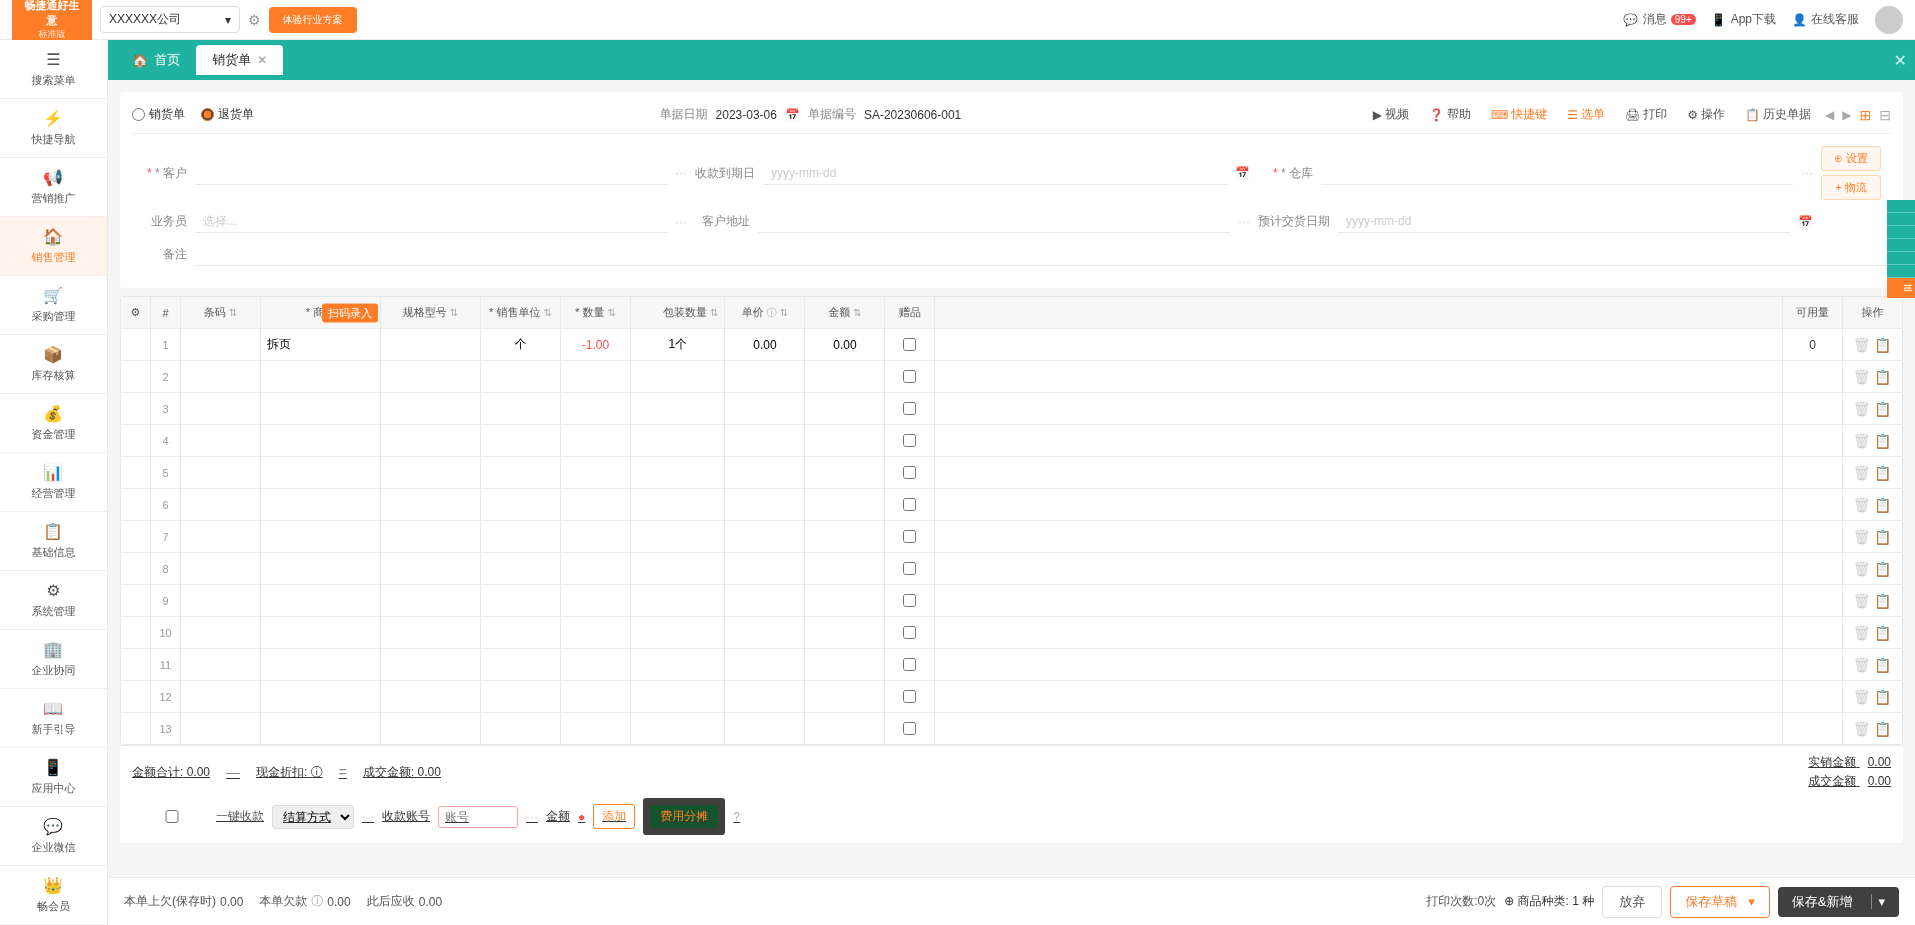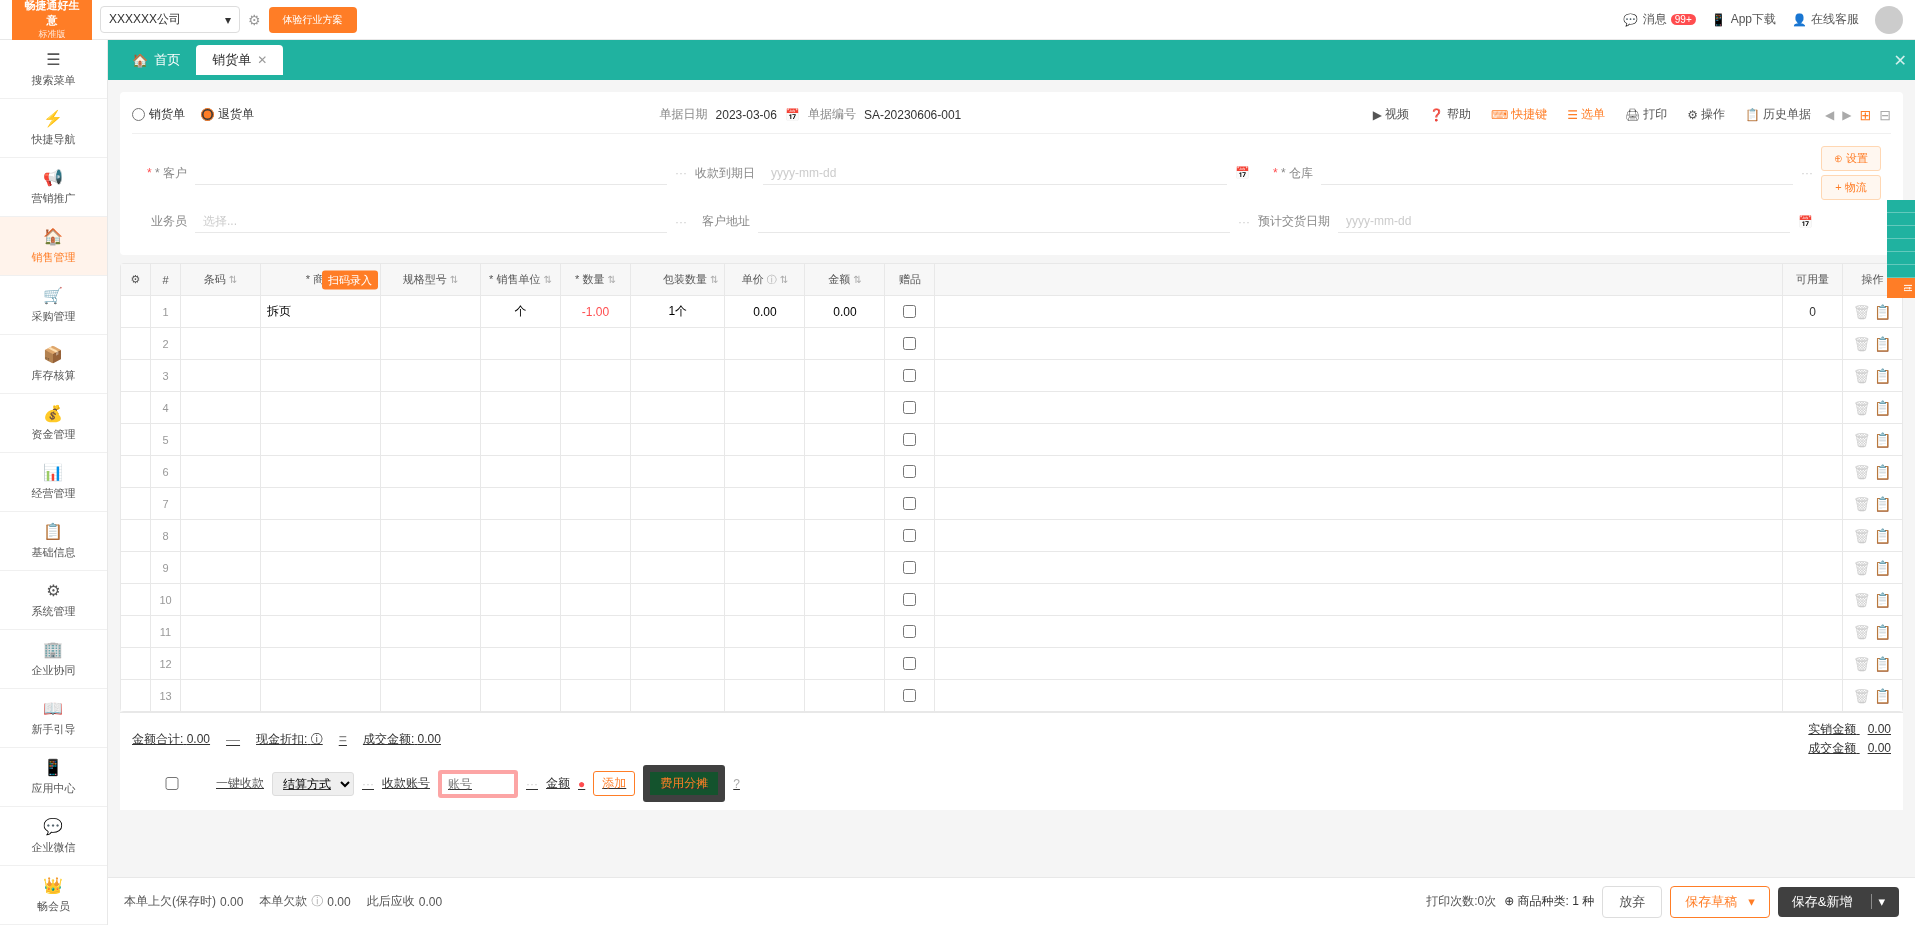--- a/index.html
+++ b/index.html
@@ -80,21 +80,21 @@
     .action-icon { color: #ccc; cursor: pointer; font-size: 14px; }
 
     
     .footer-area { background: #fff; padding: 8px 12px; border-top: 1px solid #e8e8e8; flex-shrink: 0; text-decoration: underline; }
     .footer-row1 { display: flex; align-items: center; gap: 16px; margin-bottom: 8px; }
     .footer-sum { font-size: 12px; color: #555; }
     .footer-sum span { color: #333; font-weight: 500; }
     .footer-row2 { display: flex; align-items: center; gap: 8px; }
     .footer-row2 .checkbox-item { display: flex; align-items: center; gap: 4px; font-size: 12px; color: #555; }
     .footer-row2 select { border: 1px solid #ddd; border-radius: 3px; padding: 3px 6px; font-size: 12px; }
-    .footer-row2 input { border: 4px solid #fca5a5; border-radius: 3px; padding: 3px 6px; font-size: 12px; width: 80px; }
+    .footer-row2 input { border: 1px solid #fca5a5; border-radius: 3px; padding: 3px 6px; font-size: 12px; width: 80px; }
     .add-btn { background: #fff; border: 1px solid #ff7d26; color: #ff7d26; border-radius: 3px; padding: 3px 8px; cursor: pointer; font-size: 12px; }
     .fee-split-btn { background: #14532d; border: 7px solid #404040; color: #ff7d26; border-radius: 3px; padding: 3px 10px; cursor: pointer; font-size: 12px; font-weight: 500; }
 
     
     .bottom-bar { height: 48px; background: #fff; border-top: 1px solid #e8e8e8; display: flex; align-items: center; padding: 0 16px; justify-content: space-between; flex-shrink: 0; }
     .bottom-info { display: flex; align-items: center; gap: 16px; font-size: 12px; color: #555; }
     .bottom-info-item { display: flex; align-items: center; gap: 4px; }
     .bottom-right { display: flex; align-items: center; gap: 8px; }
     .print-info { font-size: 12px; color: #555; }
     .goods-type { font-size: 12px; color: #555; }
@@ -338,20 +338,24 @@
               <span class="input-suffix">···</span>
             </div>
             <div class="form-col">
               <span class="form-label">预计交货日期</span>
               <input class="form-input" type="text" placeholder="yyyy-mm-dd" style="">
               <span class="calendar-icon">📅</span>
             </div>
             <div style="min-width:70px;"></div>
           </div>
 
+          <div class="form-row">
+            <span class="form-label">备注</span>
+            <input class="form-input" type="text" style="flex: 1 1 0%;">
+          </div>
         </div>
 
         <div class="table-container">
           <table>
             <thead>
               <tr>
                 <th class="col-settings">⚙</th>
                 <th class="col-num">#</th>
                 <th class="col-barcode">
                   <span>条码</span>

